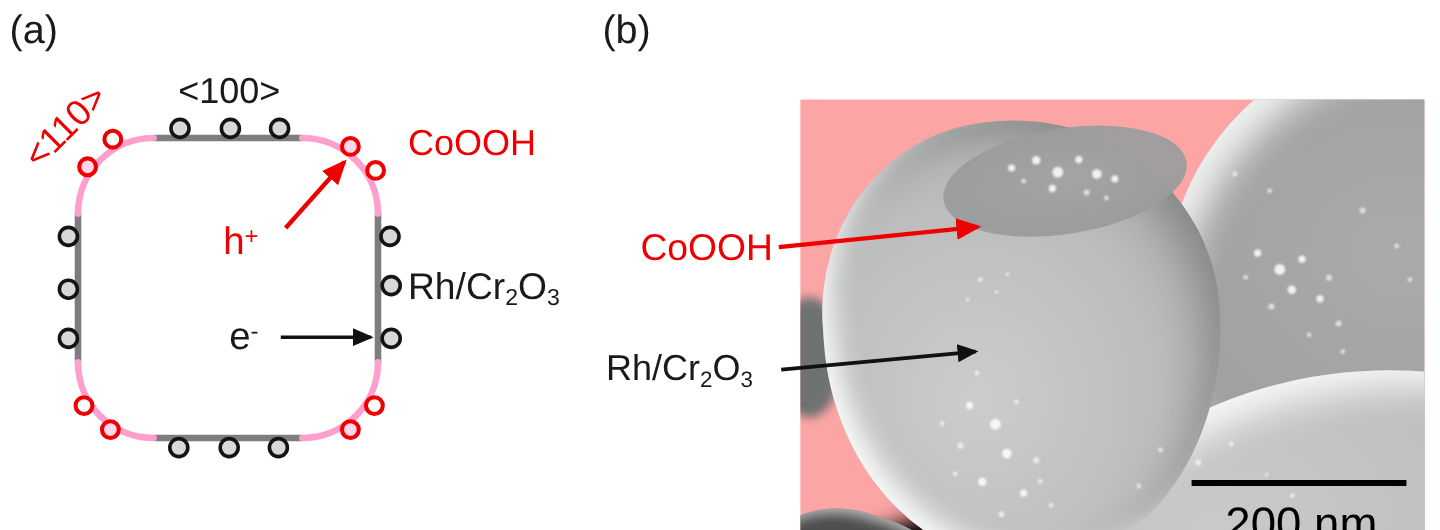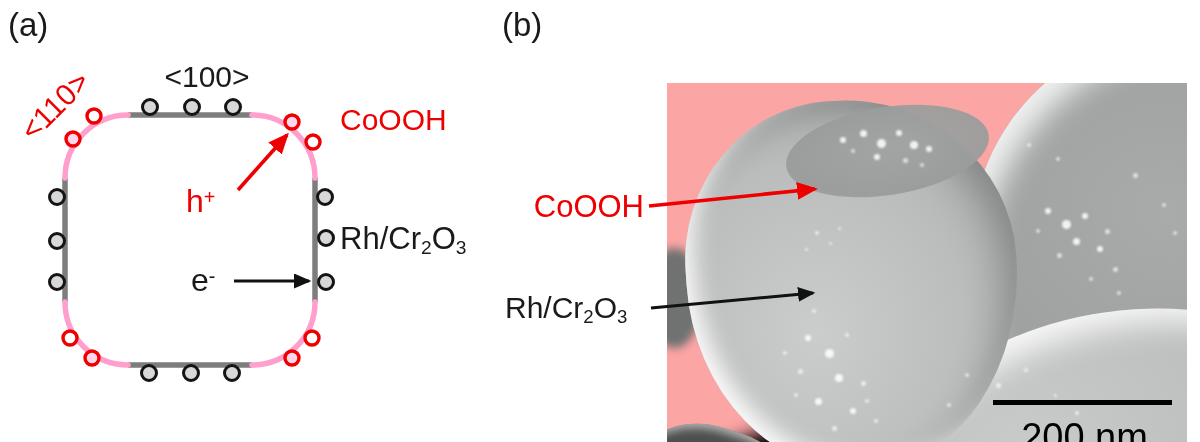--- a/index.html
+++ b/index.html
@@ -7,21 +7,21 @@
     position:relative; width:1200px; height:442px; background:#fff;
     font-family:"Liberation Sans", sans-serif; overflow:hidden;
   }
   
   .lbl{position:absolute; z-index:6; color:#1a1a1a; line-height:1.05; white-space:nowrap;}
   .red{color:#ee0000;}
   sub.s{font-size:0.62em; vertical-align:-0.28em;}
   sup.s{font-size:0.62em; vertical-align:0.42em;}
   #lbl-a{left:8px; top:8px; font-size:33px;}
   #lbl-b{left:502px; top:8px; font-size:33px;}
-  #lbl-100{left:143px; top:61px; width:96px; text-align:center; font-size:30px;margin-left:16px;}
+  #lbl-100{left:143px; top:61px; width:96px; text-align:center; font-size:30px;}
   #lbl-110{left:0px; top:90px; width:110px; text-align:center; font-size:30px; transform:rotate(-45deg);}
   #lbl-coooh-a{left:340px; top:104px; font-size:30px;}
   #lbl-hplus{left:186px; top:185px; font-size:32px;}
   #lbl-rhcr-a{left:340px; top:223px; font-size:31px;}
   #lbl-eminus{left:191px; top:264px; font-size:32px;}
   #lbl-substrate{left:56px; top:392px; font-size:34px;}
   #lbl-coooh-b{left:518px; top:191px; width:126px; text-align:right; font-size:31px;}
   #lbl-rhcr-b{left:505px; top:292px; font-size:30px;}
   
   svg.overlay{position:absolute; left:0; top:0; z-index:5; pointer-events:none;}

